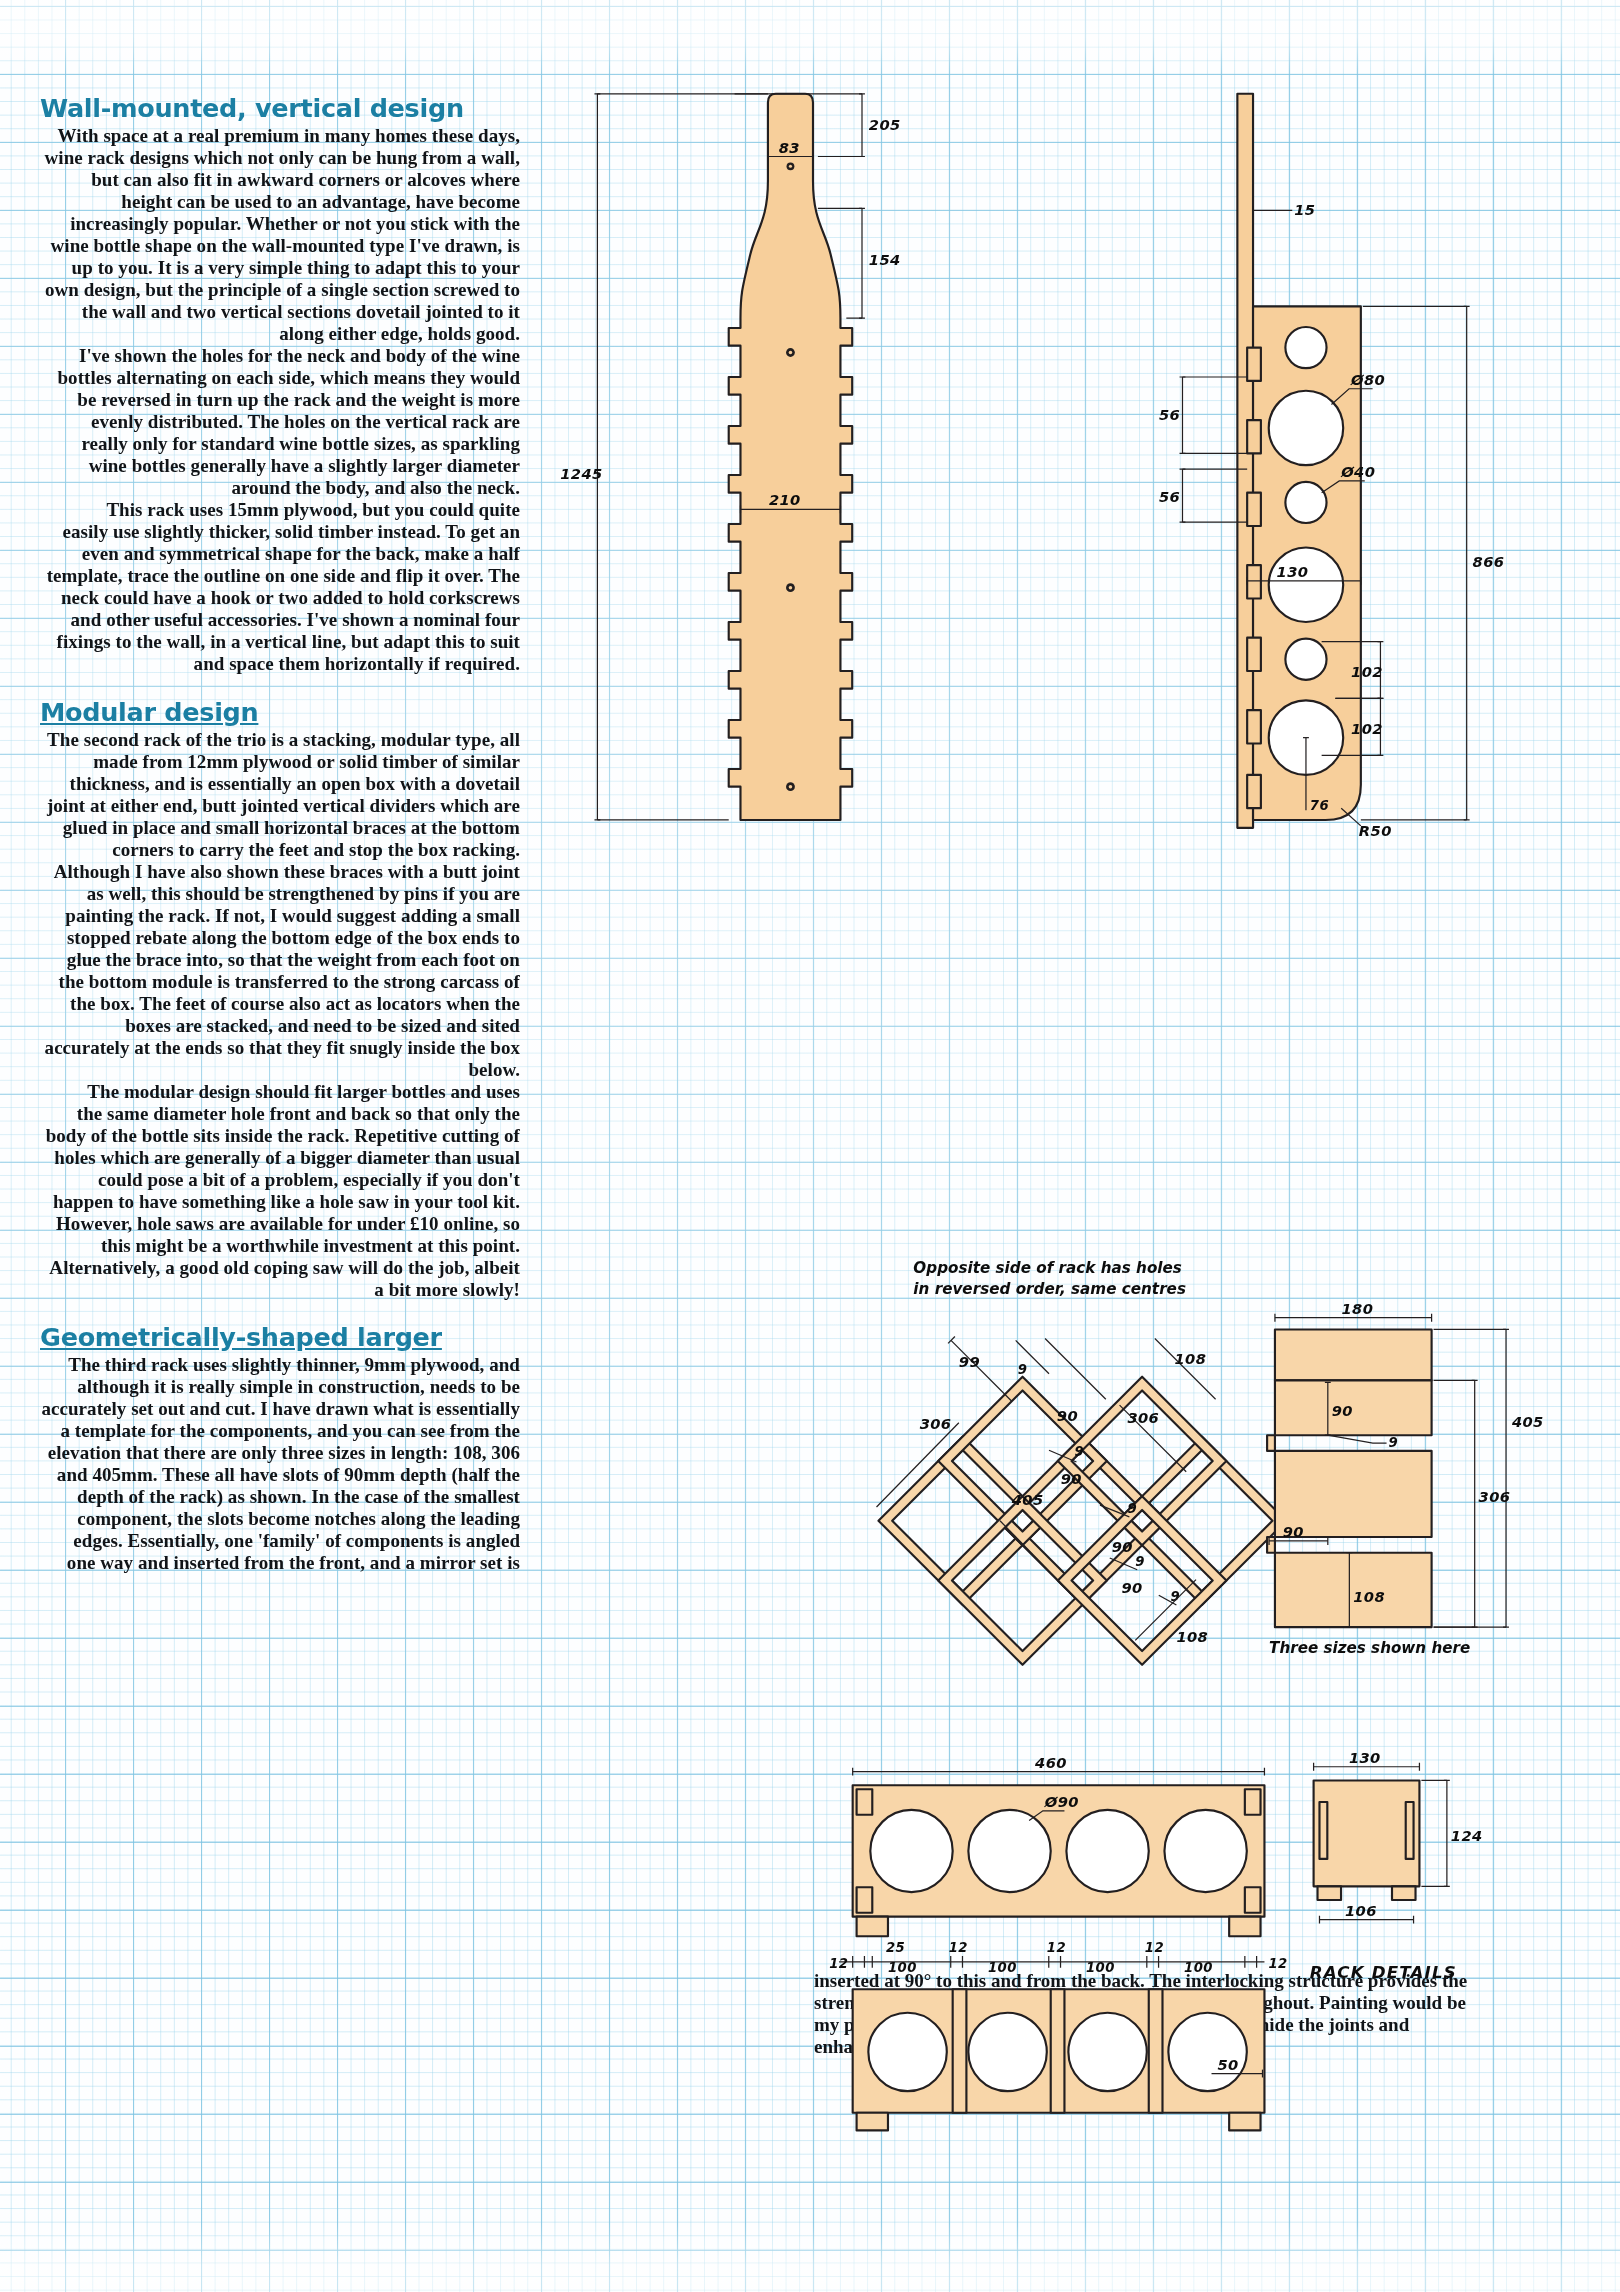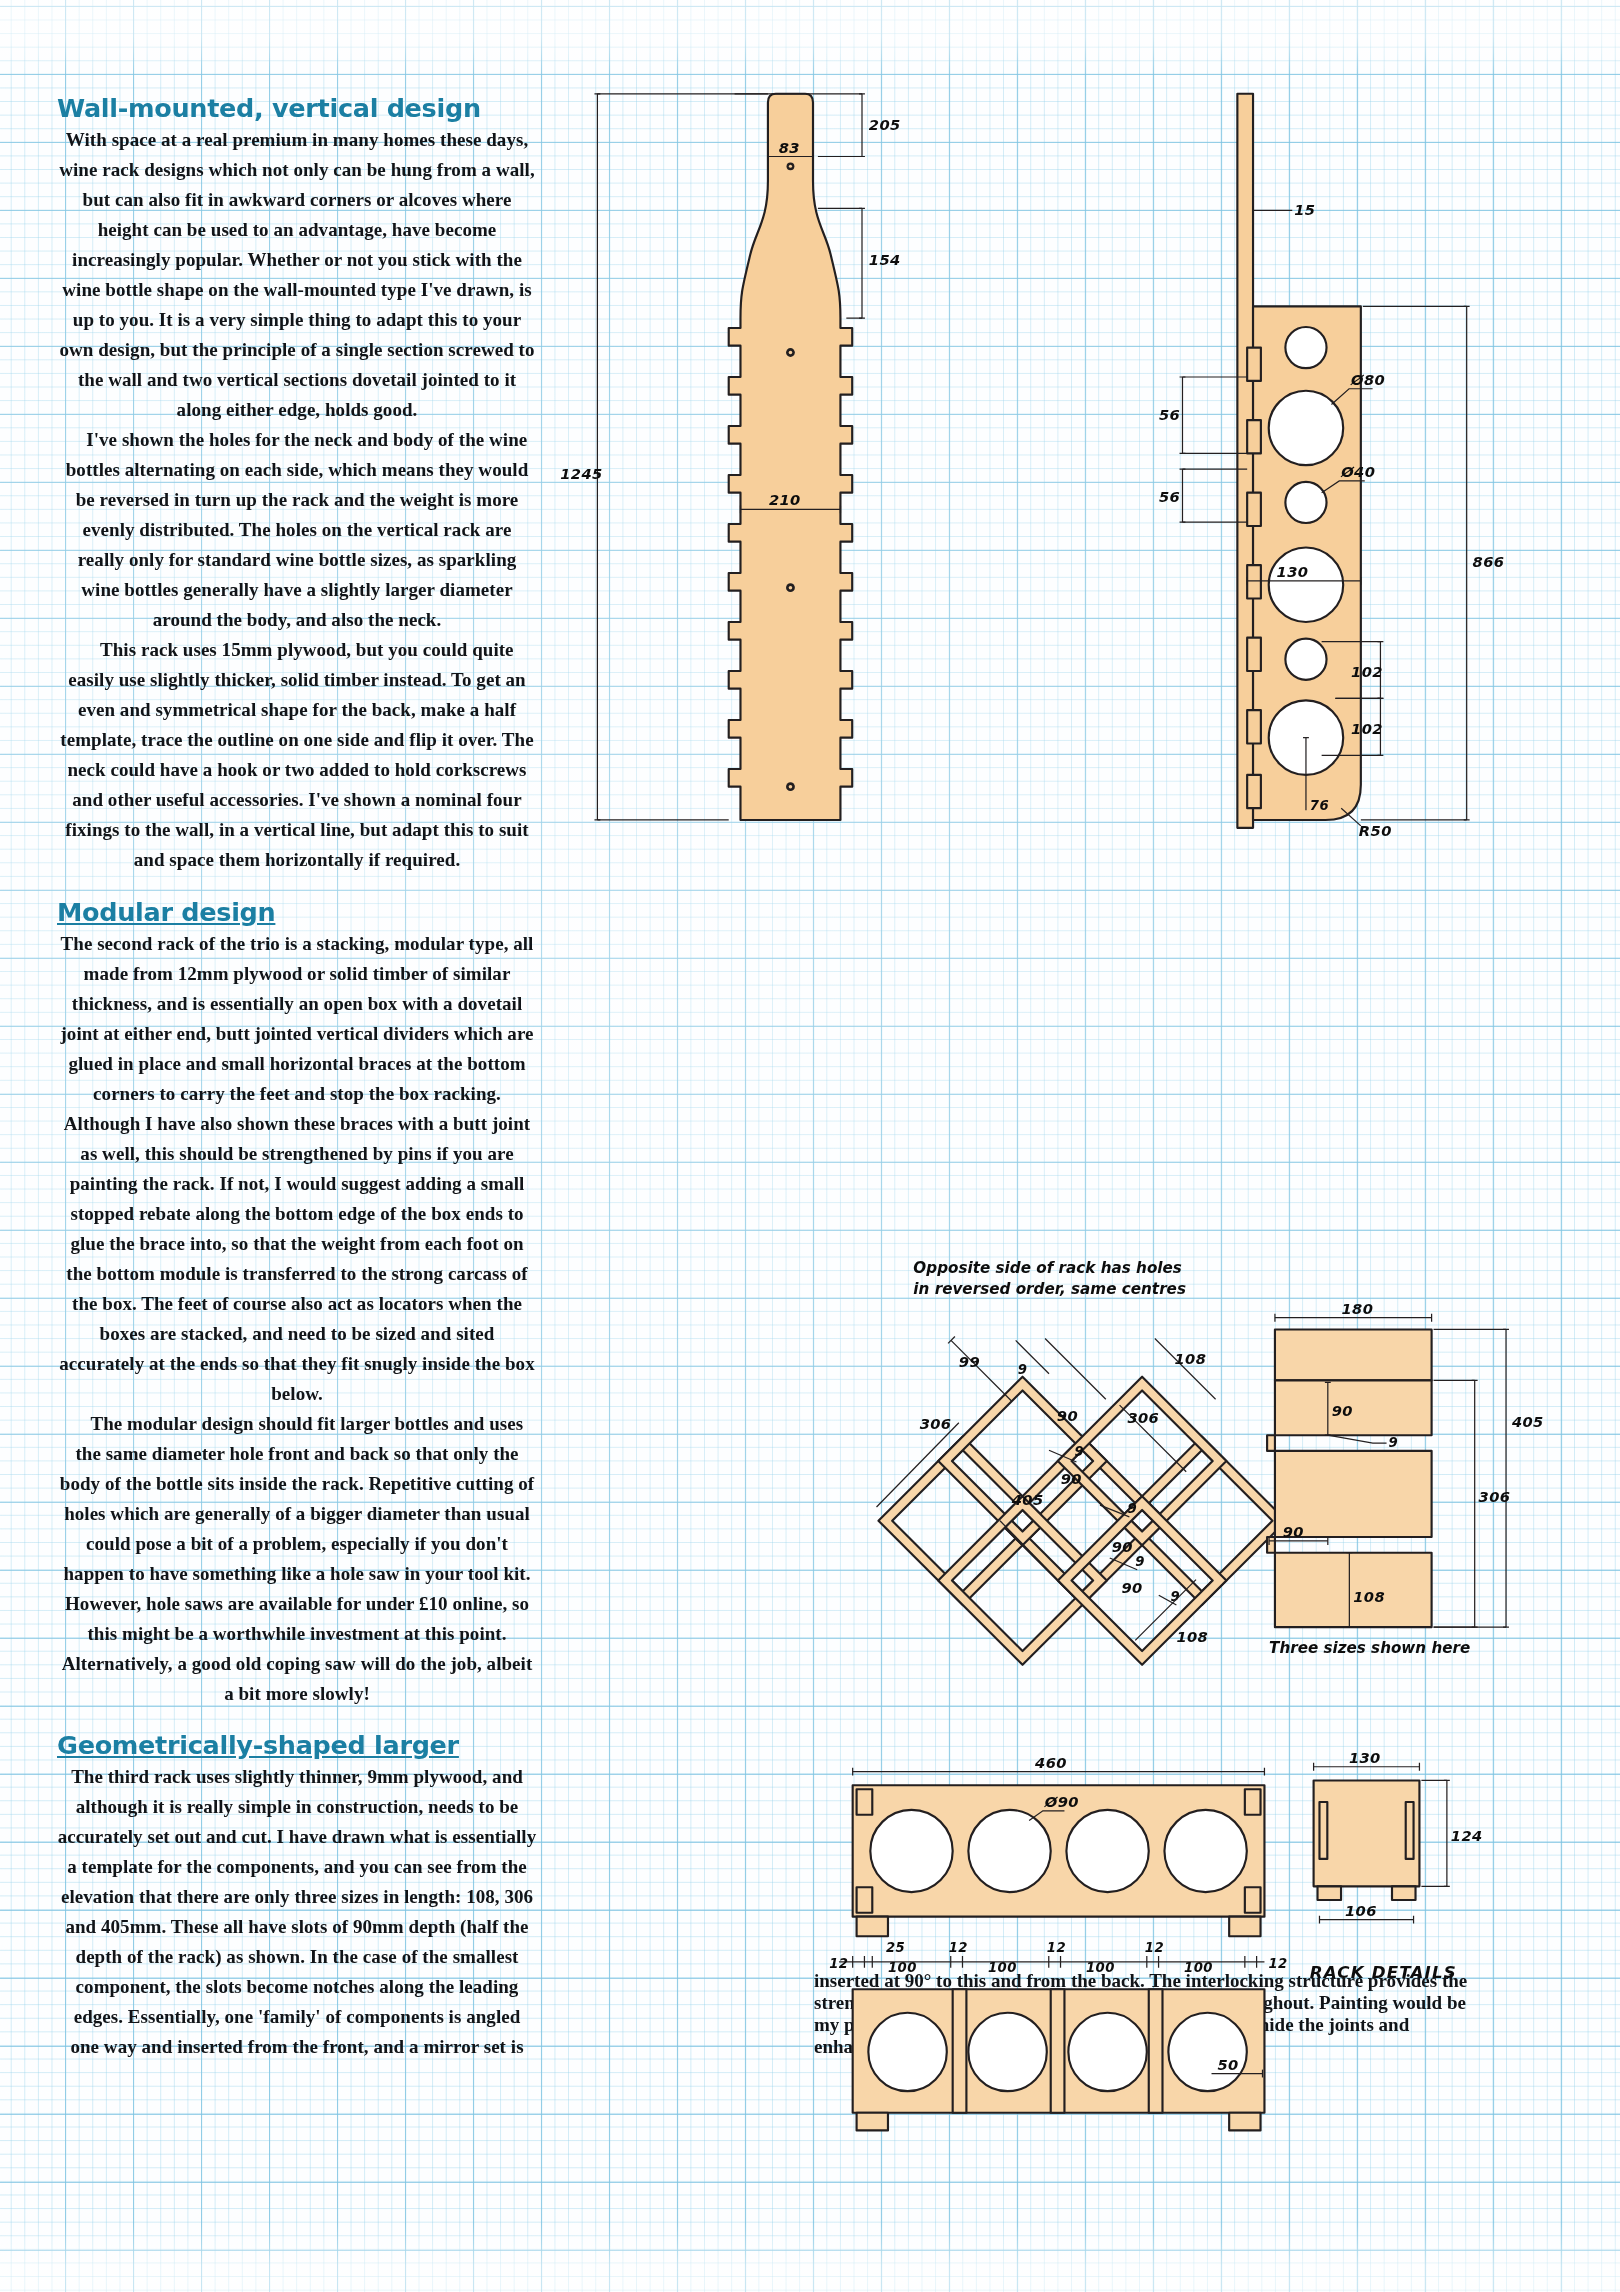--- a/index.html
+++ b/index.html
@@ -23,37 +23,37 @@
   #paperfade{
     position:absolute;inset:0;
     background:
       linear-gradient(to bottom, rgba(255,255,255,.55) 0 37px, rgba(255,255,255,0) 76px),
       linear-gradient(to top, rgba(255,255,255,.5) 0 27.4px, rgba(255,255,255,0) 69px),
       radial-gradient(ellipse 120% 60% at 30% 40%, rgba(255,255,255,.30), rgba(255,255,255,0) 70%);
     pointer-events:none;
   }
   
   #col1{
-    position:absolute;left:57px;top:93px;width:480px;
+    position:absolute;left:40px;top:93px;width:480px;
   }
   h2.sec{
     font-family:"DejaVu Sans", sans-serif;
     font-weight:bold;
     font-size:25.5px;
     color:#1b7fa3;
     margin:0 0 2px 0;
     letter-spacing:-0.3px;
   }
   h2.sec.later{margin-top:21.6px;text-decoration:underline;}
   p.body{
     font-size:19px;
-    line-height:30px;
+    line-height:22px;
     margin:0;
     color:#111418;
-    text-align:center;
+    text-align:right;
     font-weight:600;
     letter-spacing:0.05px;
   }
   p.body + p.body{text-indent:19.6px;}
   
   #col2{
     position:absolute;left:814px;top:1970px;width:667px;
   }
   #col2 p{
     font-size:19px;line-height:22px;margin:0;color:#111418;font-weight:600;

